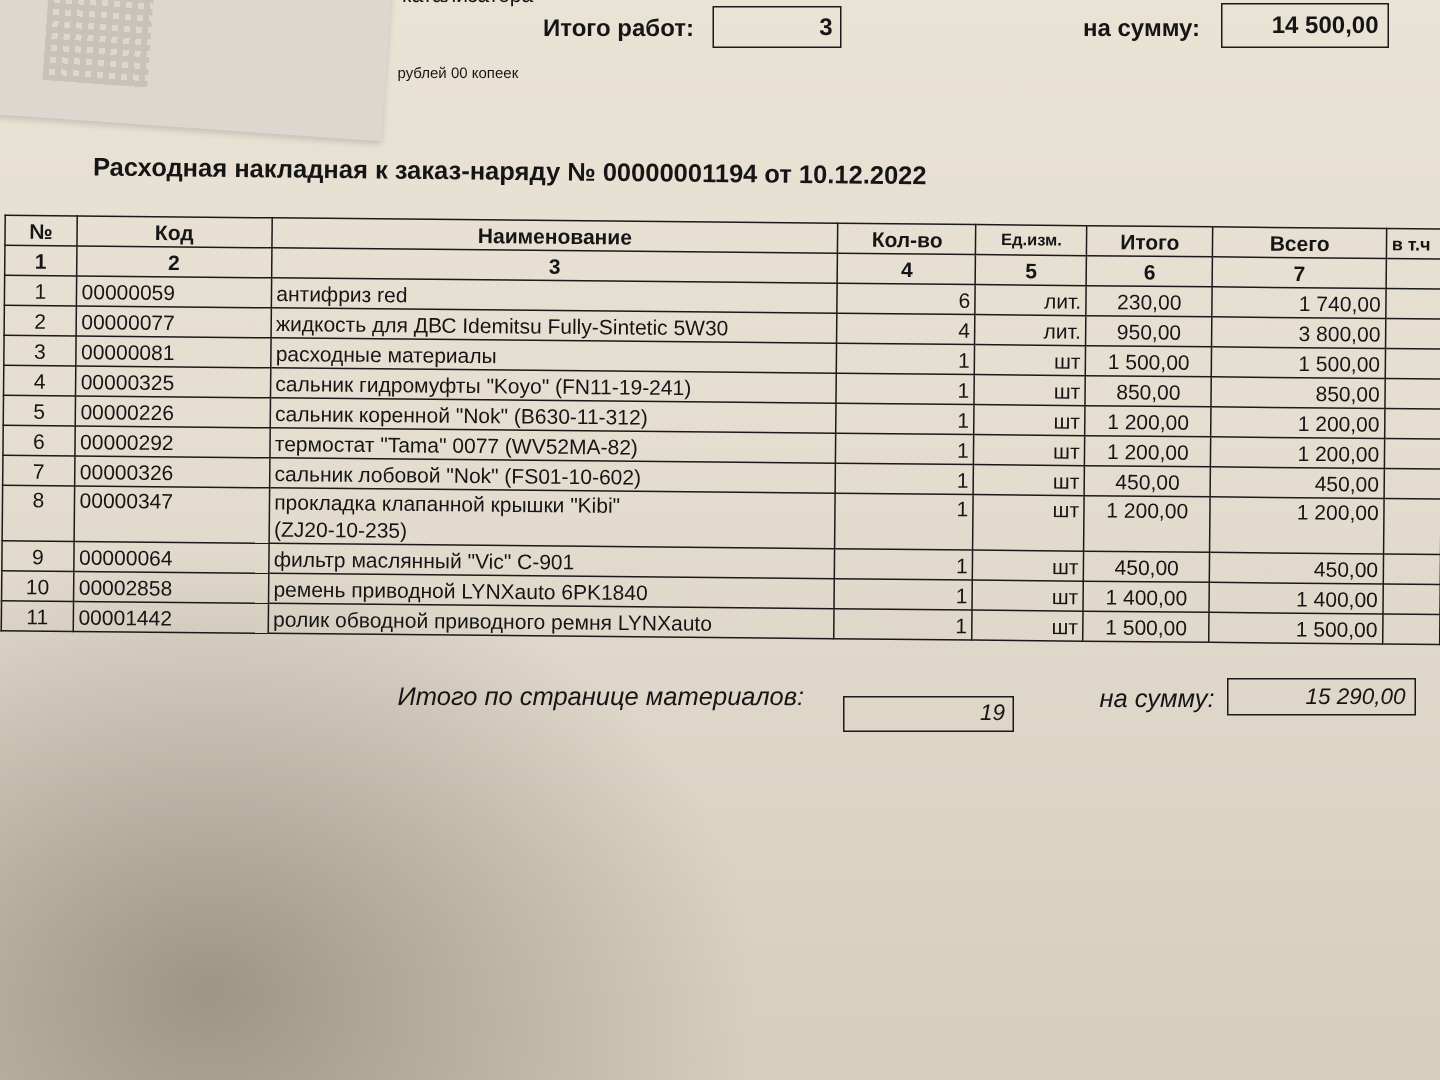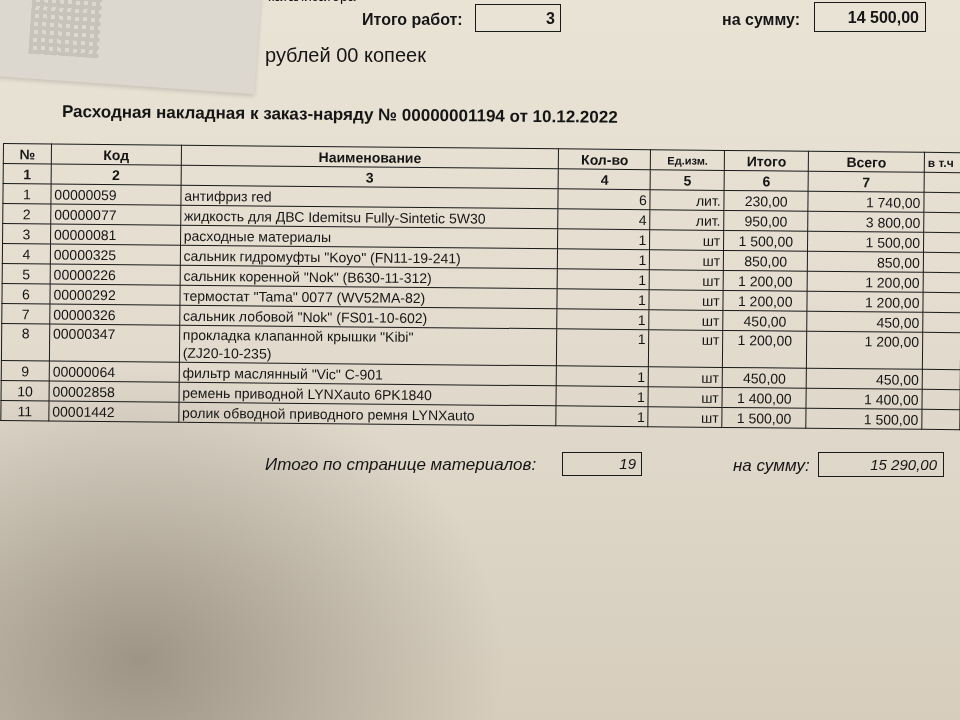--- a/index.html
+++ b/index.html
@@ -53,21 +53,21 @@
 
 <div class="abs" style="left:268px;top:-12px;font-size:14px;">катализатора</div>
 <div class="abs bold" style="left:362px;top:11px;font-size:16px;">Итого работ:</div>
 <div class="boxcell" style="left:475px;top:4px;width:86px;height:28px;">
   <div class="abs bold" style="right:5px;top:5px;font-size:16px;">3</div>
 </div>
 <div class="abs bold" style="left:722px;top:11px;font-size:16px;">на сумму:</div>
 <div class="boxcell" style="left:814px;top:2px;width:112px;height:30px;">
   <div class="abs bold" style="right:6px;top:6px;font-size:16px;">14 500,00</div>
 </div>
-<div class="abs" style="left:265px;top:44px;font-size:20px;">рублей 00 копеек</div>
+<div class="abs" style="left:265px;top:44px;font-size:10px;">рублей 00 копеек</div>
 
 <div class="abs title">Расходная накладная к заказ-наряду №  00000001194 от 10.12.2022</div>
 
 <table class="grid">
   <colgroup>
     <col style="width:48px">
       <col style="width:130px">
       <col style="width:378px">
       <col style="width:92px">
     <col style="width:74px">
@@ -208,19 +208,19 @@
       <td class="r">1</td>
       <td class="r">шт</td>
       <td class="c">1 500,00</td>
       <td class="r">1 500,00</td>
       <td></td>
     </tr>
   </tbody>
 </table>
 
 <div class="totals" style="left:265px;top:455px;">Итого по странице материалов:</div>
-<div class="boxcell" style="left:562px;top:452px;width:80px;height:24px;">
+<div class="boxcell" style="left:562px;top:464px;width:114px;height:24px;">
   <div class="abs" style="right:5px;top:2px;font-size:15px;font-style:italic;">19</div>
 </div>
 <div class="totals" style="left:733px;top:456px;">на сумму:</div>
 <div class="boxcell" style="left:818px;top:452px;width:126px;height:25px;">
   <div class="abs" style="right:6px;top:3px;font-size:15px;font-style:italic;">15 290,00</div>
 </div>
 
 </body></html>

